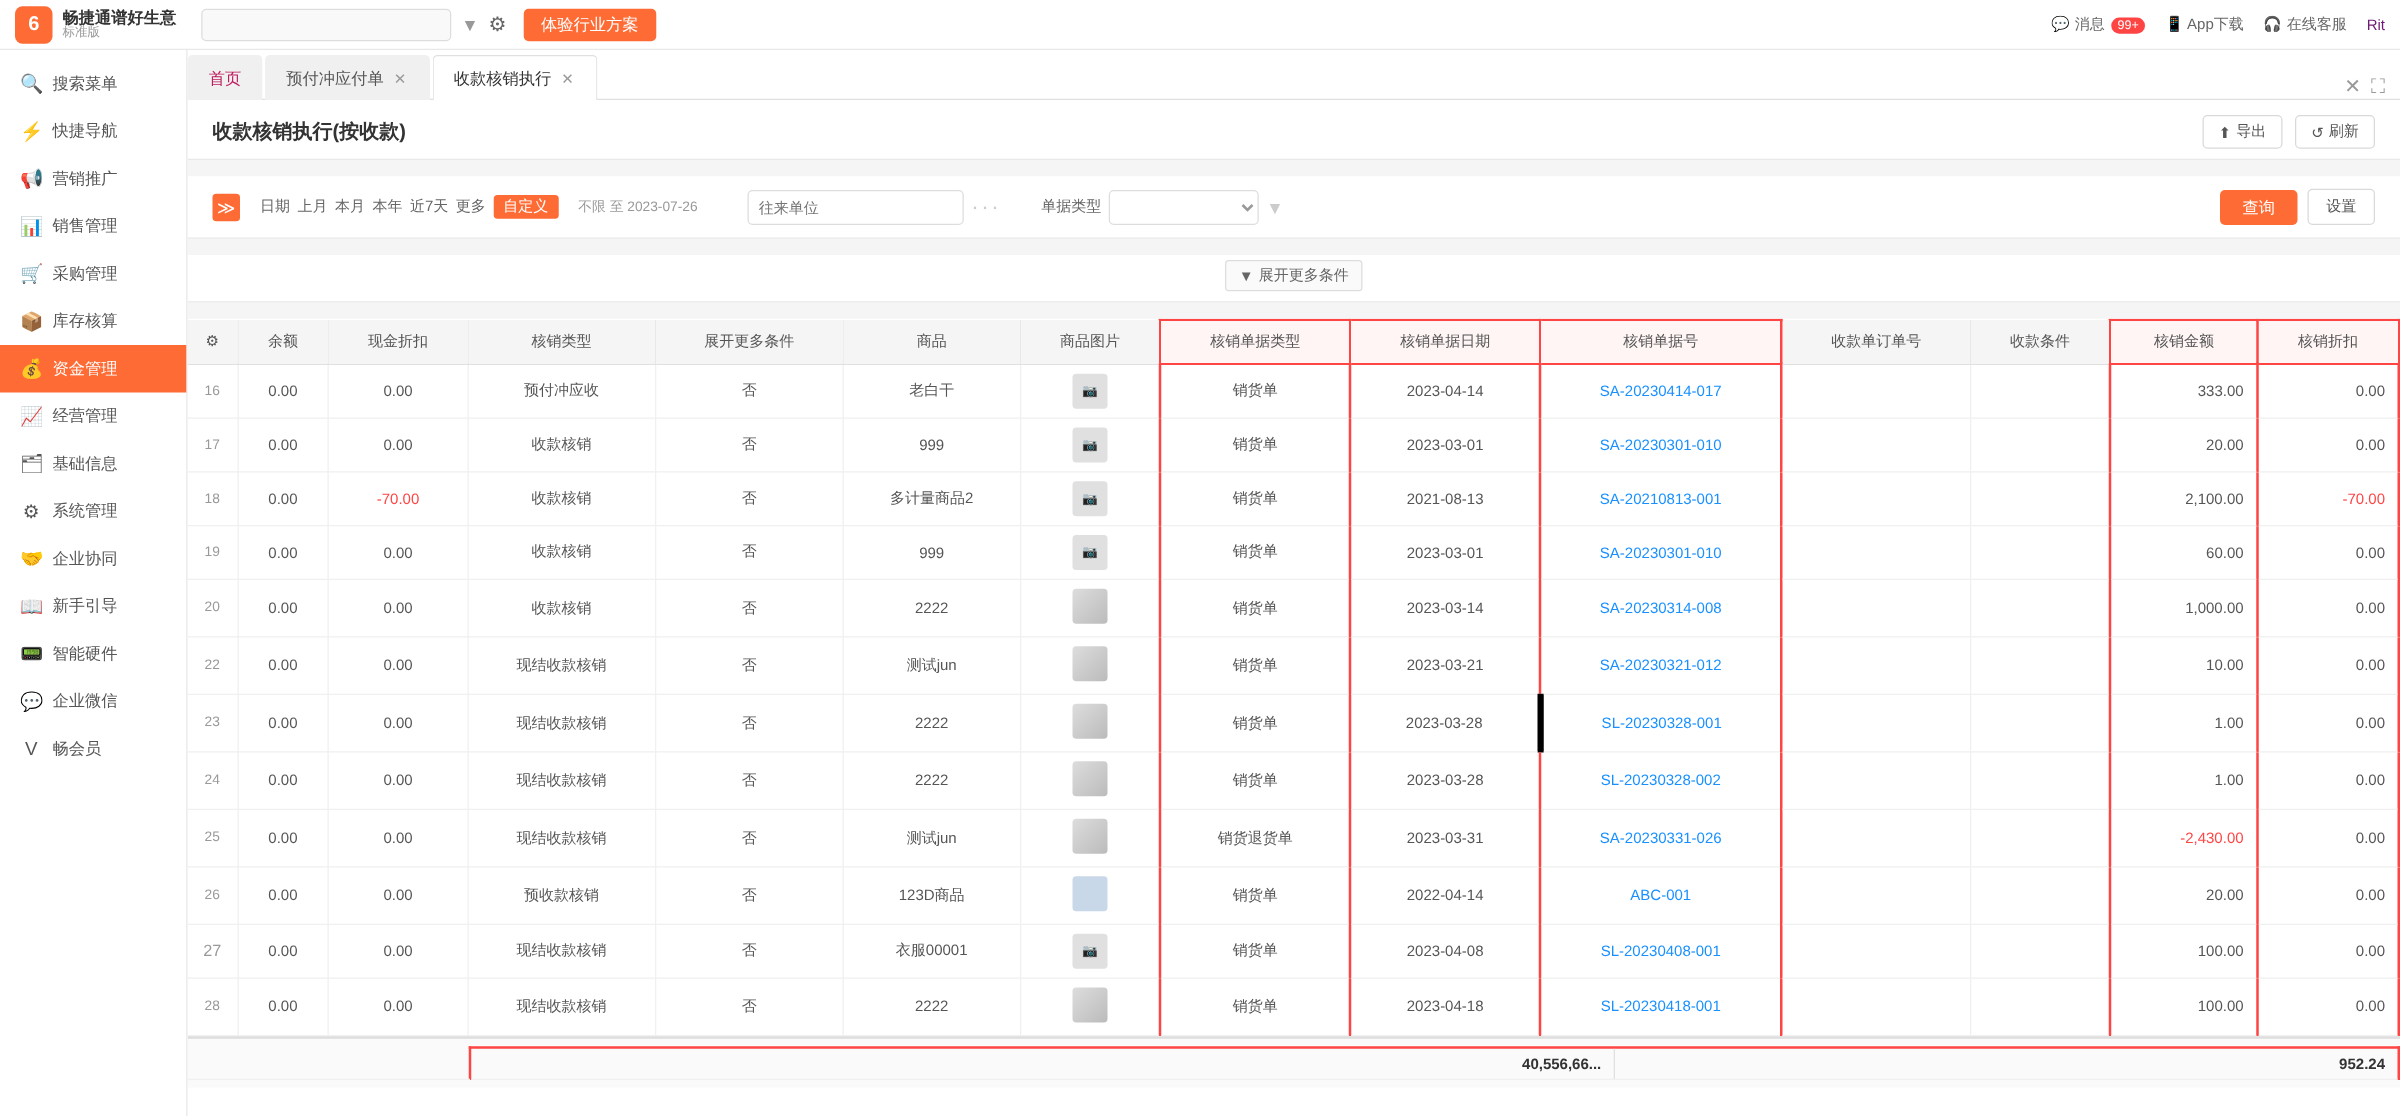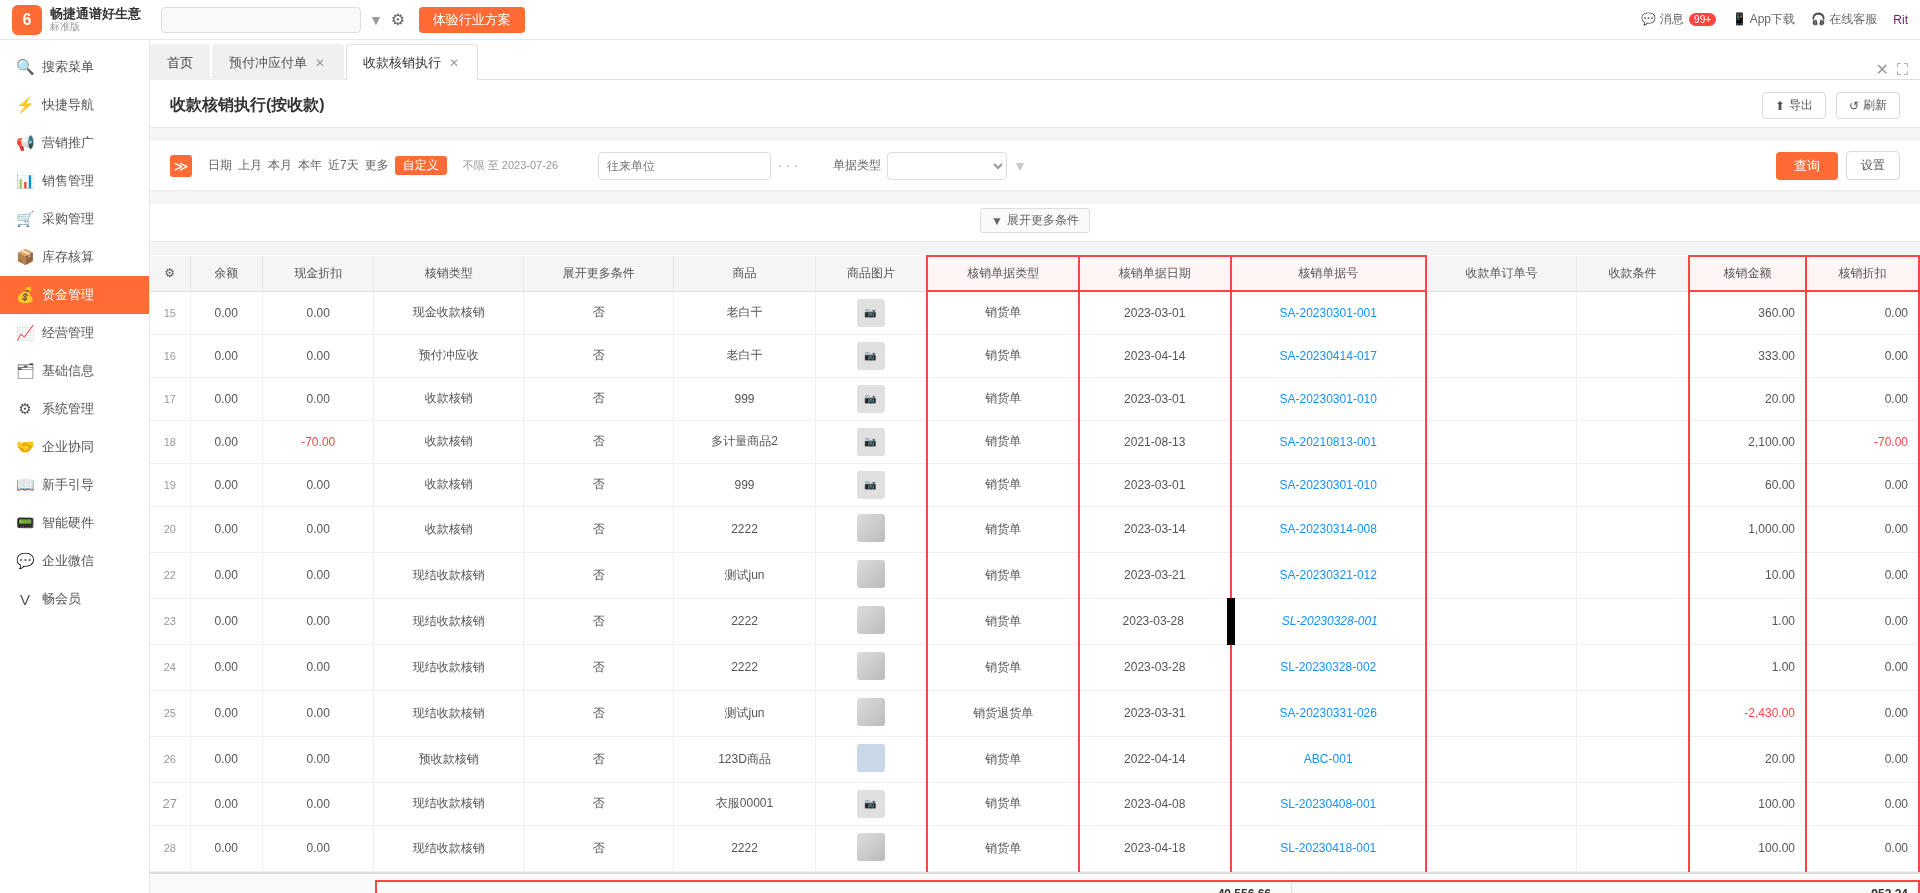--- a/index.html
+++ b/index.html
@@ -22,21 +22,21 @@
     .sidebar-item .icon { font-size: 15px; width: 18px; text-align: center; }
     .sidebar-item .label { }
 
     
     .main { flex: 1; display: flex; flex-direction: column; overflow: hidden; }
 
     
     .tabs { display: flex; background: #fff; border-bottom: 1px solid #e0e0e0; height: 40px; align-items: flex-end; padding-left: 0; }
     .tab { display: flex; align-items: center; height: 36px; padding: 0 16px; cursor: pointer; font-size: 13px; color: #555; border: 1px solid transparent; border-bottom: none; margin-right: 2px; background: #f0f0f0; border-radius: 4px 4px 0 0; position: relative; top: 1px; gap: 6px; }
     .tab.active { background: #fff; border-color: #e0e0e0; color: #333; font-weight: 500; }
-    .tab-home { color: #404040; }
+    .tab-home { color: #be185d; }
     .tab-close { font-size: 12px; color: #999; cursor: pointer; padding: 0 2px; }
     .tab-actions { margin-left: auto; display: flex; align-items: center; gap: 8px; padding-right: 12px; font-size: 16px; color: #999; }
 
     
     .page-content { flex: 1; overflow: hidden; background: #f5f5f5; padding: 0; display: flex; flex-direction: column; gap: 13px; }
     .page-header { background: #fff; padding: 12px 20px 8px; border-bottom: 1px solid #e8e8e8; display: flex; align-items: center; justify-content: space-between; }
     .page-title { font-size: 16px; font-weight: 600; color: #333; }
     .page-header-actions { display: flex; gap: 10px; }
     .btn-export { background: #fff; border: 1px solid #d9d9d9; padding: 4px 12px; border-radius: 4px; cursor: pointer; font-size: 12px; color: #555; display: flex; align-items: center; gap: 4px; }
     .btn-refresh { background: #fff; border: 1px solid #d9d9d9; padding: 4px 12px; border-radius: 4px; cursor: pointer; font-size: 12px; color: #555; display: flex; align-items: center; gap: 4px; }
@@ -259,45 +259,29 @@
               <th style="border:2px solid #ff4444;background:#fff5f5;">核销单据类型</th>
               <th style="border:2px solid #ff4444;background:#fff5f5;">核销单据日期</th>
               <th style="border:2px solid #ff4444;background:#fff5f5;">核销单据号</th>
               <th>收款单订单号</th>
               <th>收款条件</th>
               <th style="border:2px solid #ff4444;background:#fff5f5;">核销金额</th>
               <th style="border:2px solid #ff4444;background:#fff5f5;">核销折扣</th>
             </tr>
           </thead>
           <tbody id="table-body">
-          <tr>
-      <td style="color:#999;font-size:11px;">15</td>
-      <td>0.00</td>
-      <td class="">0.00</td>
-      <td>现金收款核销</td>
+              <tr>
+      <td style="color:#999;font-size:11px;">16</td>
+      <td>0.00</td>
+      <td class="">0.00</td>
+      <td>预付冲应收</td>
       <td>否</td>
       <td>老白干</td>
       <td style="text-align:center;"><div class="cell-image" style="background:#e0e0e0;display:inline-flex;align-items:center;justify-content:center;font-size:10px;color:#aaa;">📷</div></td>
       <td style="border-left:2px solid #ff4444;border-right:2px solid #ff4444;">销货单</td>
-      <td style="border-left:2px solid #ff4444;border-right:2px solid #ff4444;">2023-03-01</td>
-      <td style="border-left:2px solid #ff4444;border-right:2px solid #ff4444;"><a class="link-text" href="#">SA-20230301-001</a></td>
-      <td></td>
-      <td></td>
-      <td style="text-align:right;border-left:2px solid #ff4444;border-right:2px solid #ff4444;" class="">360.00</td>
-      <td style="text-align:right;border-left:2px solid #ff4444;border-right:2px solid #ff4444;" class="">0.00</td>
-    </tr>
-              <tr>
-      <td style="color:#999;font-size:11px;">16</td>
-      <td>0.00</td>
-      <td class="">0.00</td>
-      <td>预付冲应收</td>
-      <td>否</td>
-      <td>老白干</td>
-      <td style="text-align:center;"><div class="cell-image" style="background:#e0e0e0;display:inline-flex;align-items:center;justify-content:center;font-size:10px;color:#aaa;">📷</div></td>
-      <td style="border-left:2px solid #ff4444;border-right:2px solid #ff4444;">销货单</td>
       <td style="border-left:2px solid #ff4444;border-right:2px solid #ff4444;">2023-04-14</td>
       <td style="border-left:2px solid #ff4444;border-right:2px solid #ff4444;"><a class="link-text" href="#">SA-20230414-017</a></td>
       <td></td>
       <td></td>
       <td style="text-align:right;border-left:2px solid #ff4444;border-right:2px solid #ff4444;" class="">333.00</td>
       <td style="text-align:right;border-left:2px solid #ff4444;border-right:2px solid #ff4444;" class="">0.00</td>
     </tr>
               <tr>
       <td style="color:#999;font-size:11px;">17</td>
       <td>0.00</td>
@@ -381,21 +365,21 @@
               <tr>
       <td style="color:#999;font-size:11px;">23</td>
       <td>0.00</td>
       <td class="">0.00</td>
       <td>现结收款核销</td>
       <td>否</td>
       <td>2222</td>
       <td style="text-align:center;"><div class="cell-image has-img" style="display:inline-flex;align-items:center;justify-content:center;font-size:10px;"></div></td>
       <td style="border-left:2px solid #ff4444;border-right:2px solid #ff4444;">销货单</td>
       <td style="border-left:2px solid #ff4444;border-right:2px solid #ff4444;">2023-03-28</td>
-      <td style="border-left:8px solid #000000;border-right:2px solid #ff4444;font-style:italic;"><a class="link-text" href="#">SL-20230328-001</a></td>
+      <td style="border-left:5px solid #000000;border-right:2px solid #ff4444;"><a class="link-text" href="#">SL-20230328-001</a></td>
       <td></td>
       <td></td>
       <td style="text-align:right;border-left:2px solid #ff4444;border-right:2px solid #ff4444;" class="">1.00</td>
       <td style="text-align:right;border-left:2px solid #ff4444;border-right:2px solid #ff4444;" class="">0.00</td>
     </tr>
               <tr>
       <td style="color:#999;font-size:11px;">24</td>
       <td>0.00</td>
       <td class="">0.00</td>
       <td>现结收款核销</td>

